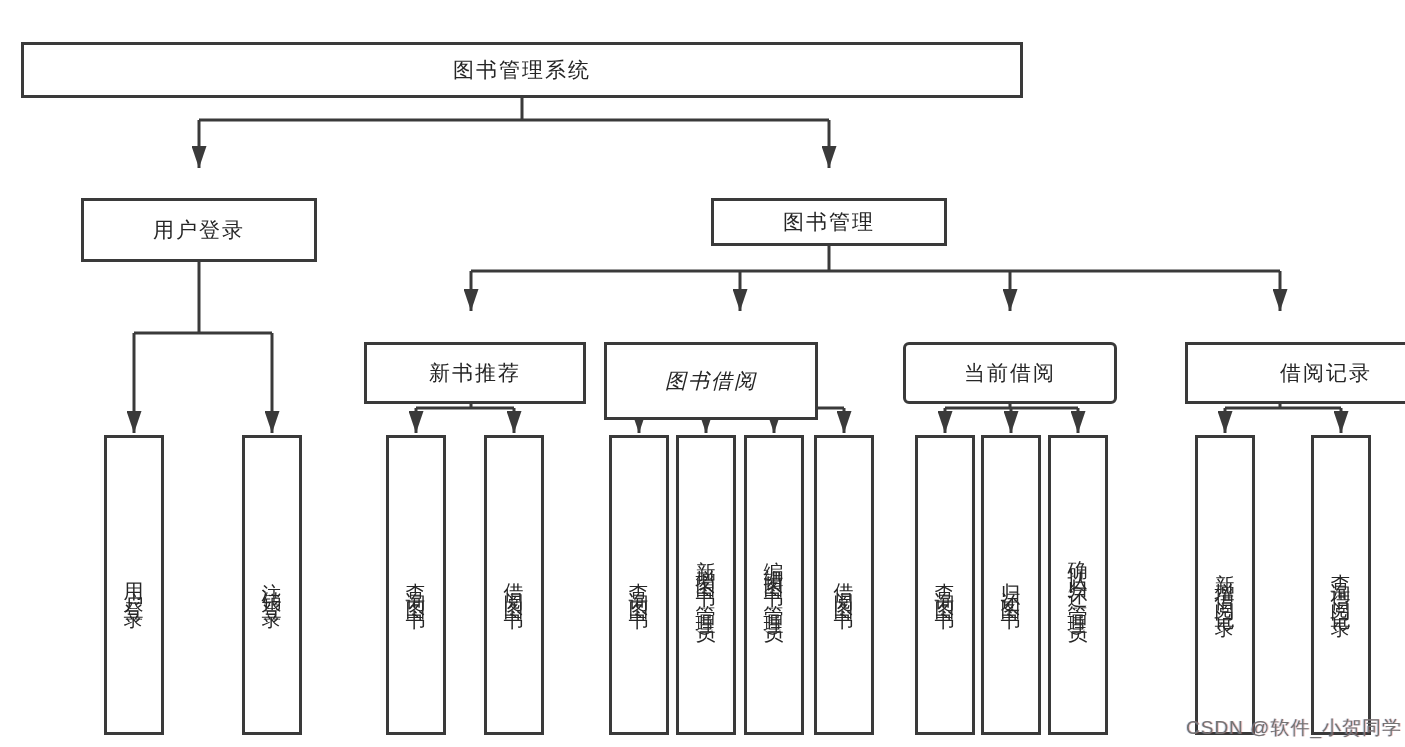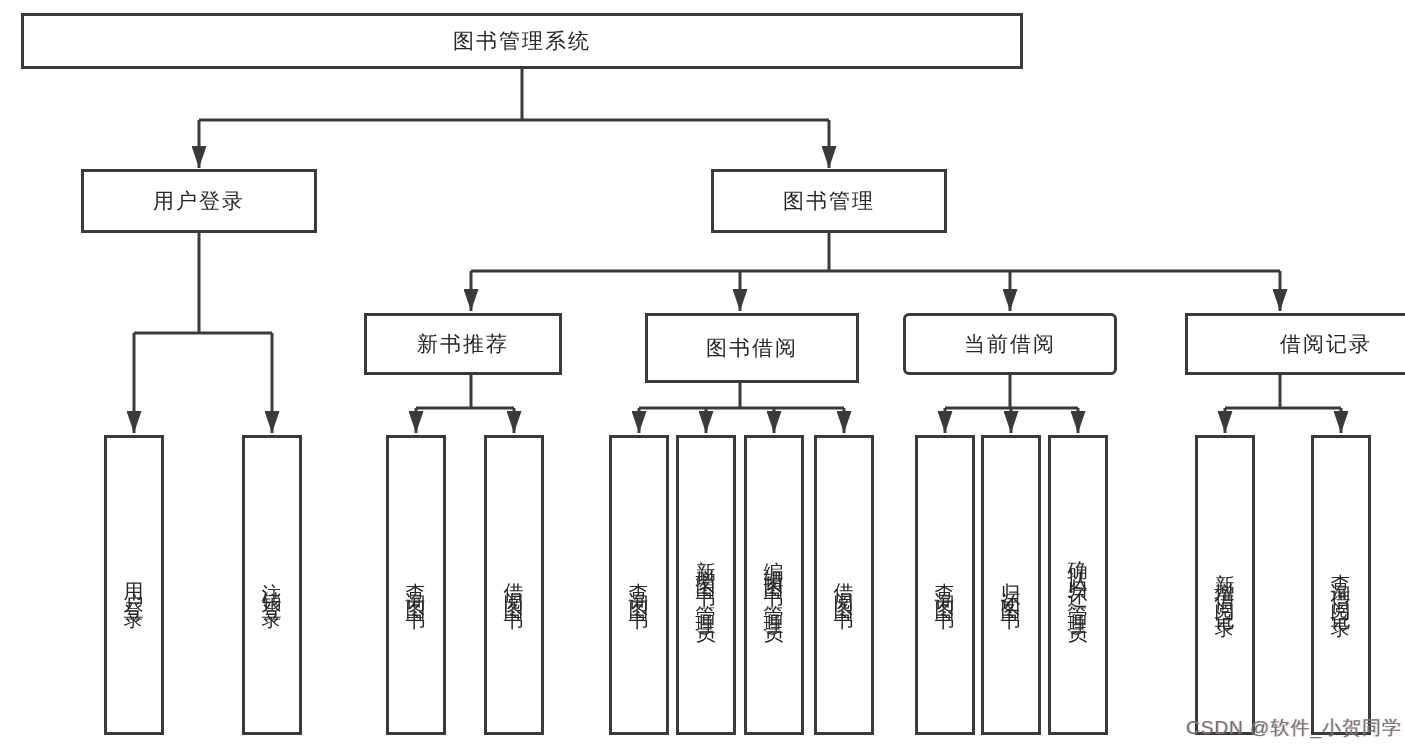--- a/index.html
+++ b/index.html
@@ -4,32 +4,32 @@
 <style>
   html, body { margin: 0; padding: 0; background: #ffffff; }
   body { width: 1405px; height: 747px; position: relative; overflow: hidden;
          font-family: "Liberation Sans", "DejaVu Sans", sans-serif; }
   .stage { position: absolute; left: 0; top: 0; width: 1405px; height: 747px; background: #ffffff; }
   .wires { position: absolute; left: 0; top: 0; pointer-events: none; }
 
   .box { position: absolute; box-sizing: border-box; background: #ffffff;
          border: 3px solid #3a3a3a; color: #262626;
          display: flex; align-items: center; justify-content: center; }
-  .h { font-size: 21px; letter-spacing: 2px; white-space: nowrap; }
+  .h { font-size: 21px; letter-spacing: 2px; white-space: nowrap; margin-top: 29px; }
   .v { writing-mode: vertical-rl; text-orientation: mixed;
        font-size: 20px; letter-spacing: 9px; line-height: 1; }
 
   
   #b-root  { left: 21px;  top: 13px;  width: 1002px; height: 56px; }
   
   #b-login { left: 81px;  top: 169px; width: 236px; height: 64px; }
-  #b-mgmt  { left: 711px; top: 169px; width: 236px; height: 64px; }
+  #b-mgmt  { left: 711px; top: 169px; width: 236px; height: 48px; }
   
-  #b-l3a { left: 364px;  top: 313px; width: 198px; height: 62px; font-family: Liberation Serif, serif; }
-  #b-l3b { left: 645px;  top: 313px; width: 214px; height: 70px; }
+  #b-l3a { left: 364px;  top: 313px; width: 222px; height: 62px; font-family: Liberation Serif, serif; }
+  #b-l3b { left: 604px;  top: 313px; width: 214px; height: 78px; font-style: italic; }
   #b-l3c { left: 903px;  top: 313px; width: 214px; height: 62px; border-radius: 6px; }
   #b-l3d { left: 1185px; top: 313px; width: 254px; height: 62px; padding-left: 28px; }
   
   .leaf { top: 435px; width: 60px; height: 300px; }
   #b-f1  { left: 104px; }
   #b-f2  { left: 242px; }
   #b-f3  { left: 386px; }
   #b-f4  { left: 484px; }
   #b-f5  { left: 609px; }
   #b-f6  { left: 676px; }

